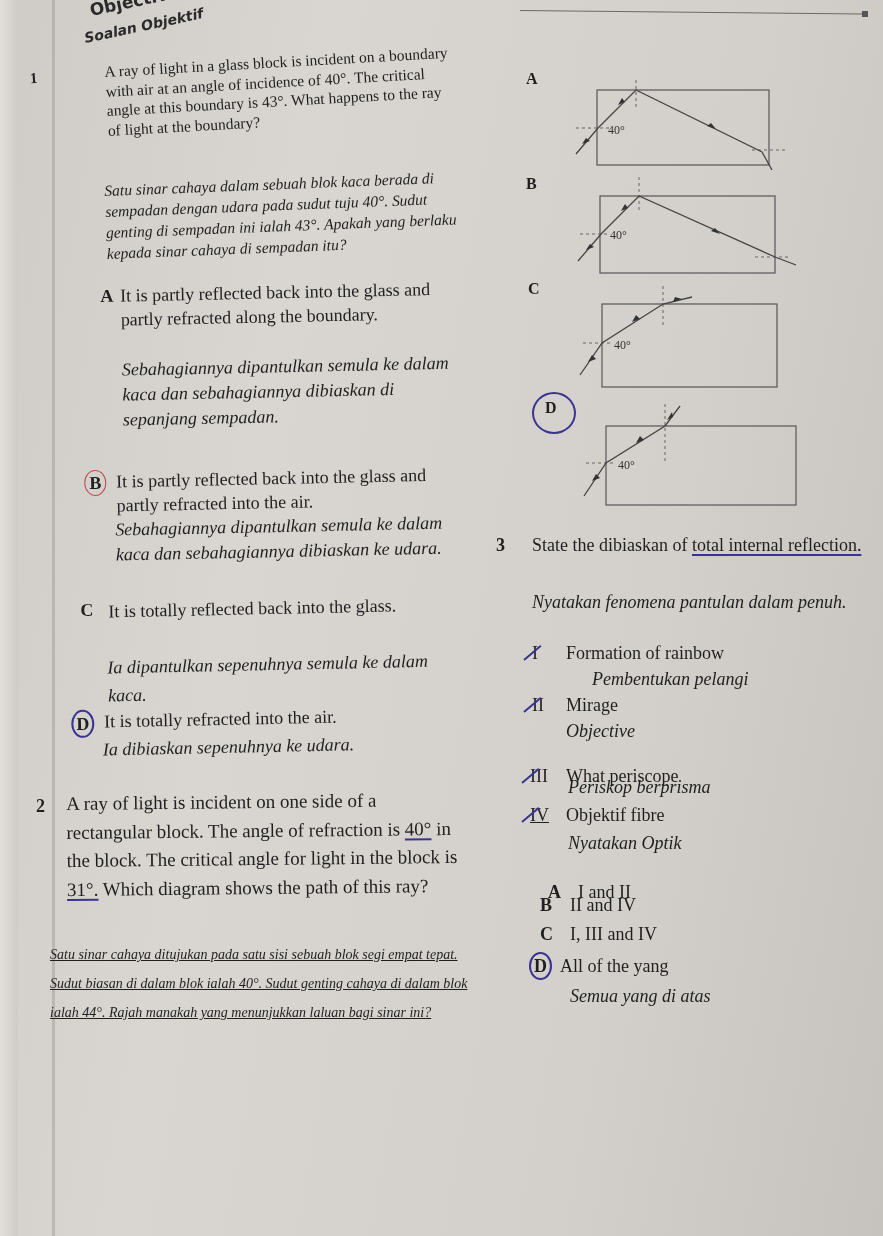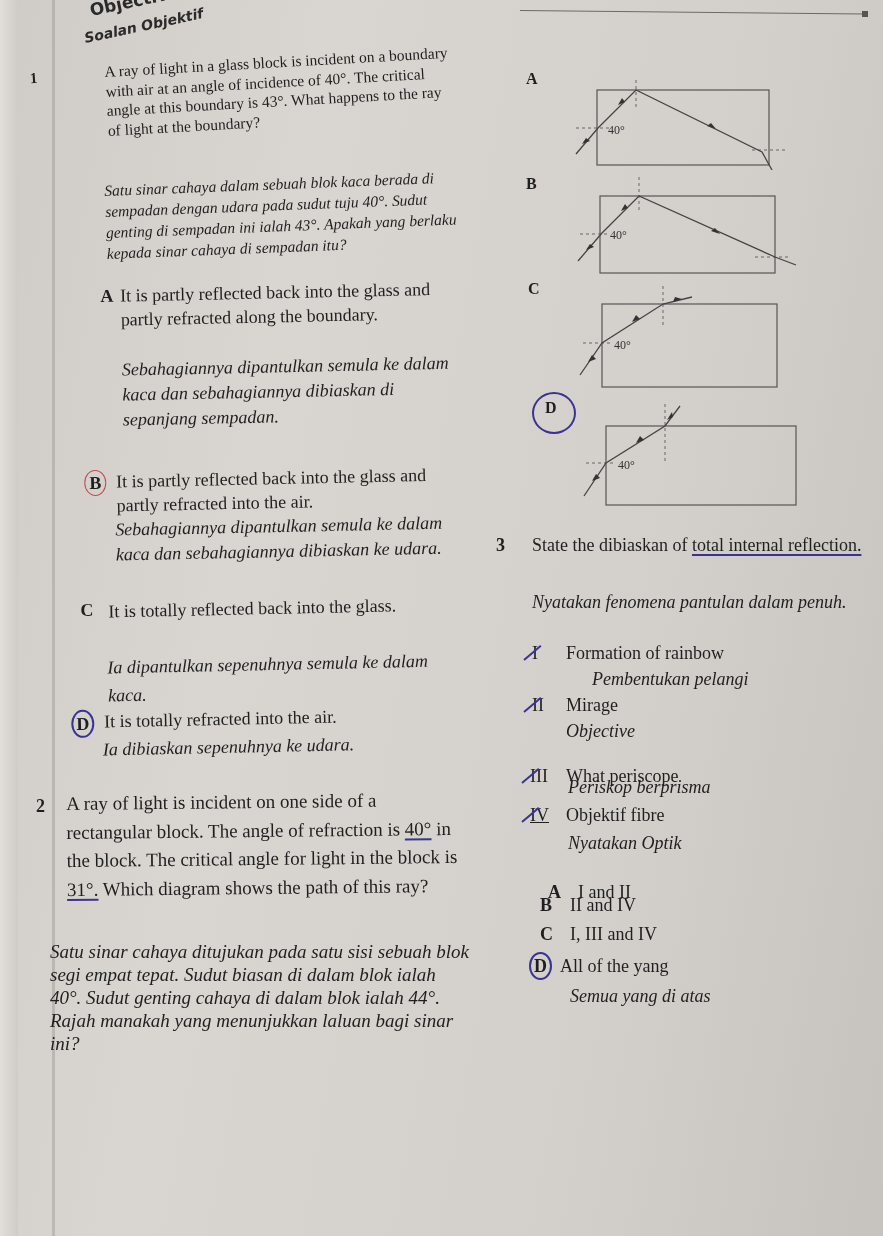--- a/index.html
+++ b/index.html
@@ -69,21 +69,21 @@
   <span class="optletter txt circle-blue" style="width:auto;">D</span>
   <div class="abs txt" style="left:28px; top:0; width:360px;">It is totally refracted into the air.</div>
   <div class="abs txt it" style="left:26px; top:28px; width:360px;">Ia dibiaskan sepenuhnya ke udara.</div>
 </div>
 
 <div class="abs" style="left:36px; top:790px; width:440px;">
   <div class="abs num txt" style="left:0; top:4px;">2</div>
   <div class="abs txt" style="left:30px; top:0; width:400px; font-size:19px; line-height:28.5px; transform:rotate(-0.6deg); transform-origin:left top;">
     <span>A ray of light is incident on one side of a rectangular block. The angle of refraction is </span><span class="uline">40°</span><span> in the block. The critical angle for light in the block is </span><span class="uline">31°.</span><span> Which diagram shows the path of this ray?</span>
   </div>
-  <div class="abs txt it" style="left:14px; top:150px; width:420px; font-size:19px; line-height:23px;">Satu sinar cahaya ditujukan pada satu sisi sebuah blok segi empat tepat. Sudut biasan di dalam blok ialah 40°. Sudut genting cahaya di dalam blok ialah 44°. Rajah manakah yang menunjukkan laluan bagi sinar ini?</div>
+  <div class="abs txt it" style="left:14px; top:150px; width:420px; font-size:14px; line-height:29px;text-decoration:underline;">Satu sinar cahaya ditujukan pada satu sisi sebuah blok segi empat tepat. Sudut biasan di dalam blok ialah 40°. Sudut genting cahaya di dalam blok ialah 44°. Rajah manakah yang menunjukkan laluan bagi sinar ini?</div>
 </div>
 
 <div class="diagram" style="left:510px; top:70px; width:280px; height:100px;">
   <div class="diag-label" style="left:16px; top:0;">A</div>
   <svg width="280" height="100" viewBox="0 0 280 100" style="position:absolute; left:0; top:0;">
     <rect x="87" y="20" width="172" height="75" fill="none" stroke="#555" stroke-width="1.2"></rect>
     <line x1="126" y1="10" x2="126" y2="40" stroke="#666" stroke-dasharray="3,3"></line>
     <line x1="66" y1="58" x2="100" y2="58" stroke="#666" stroke-dasharray="3,3"></line>
     <line x1="242" y1="80" x2="278" y2="80" stroke="#666" stroke-dasharray="3,3"></line>
     <polyline points="66,84 88,58 126,20 252,82 262,100" fill="none" stroke="#444" stroke-width="1.3"></polyline>

